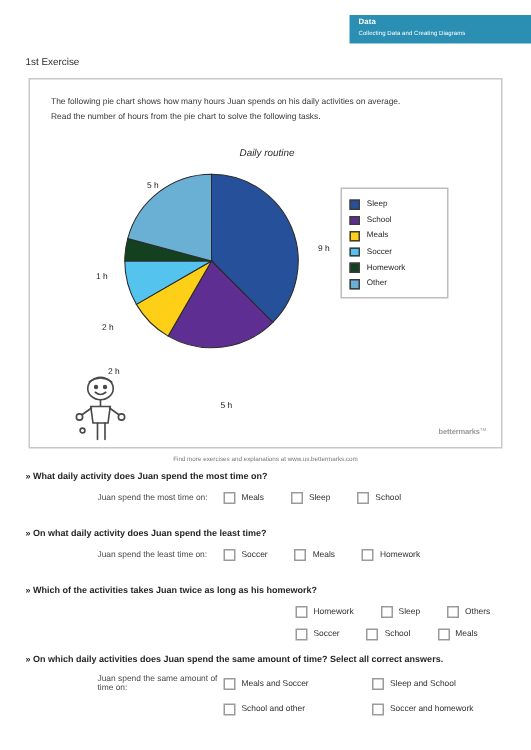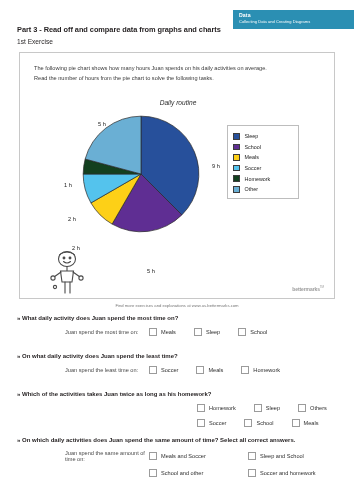--- a/index.html
+++ b/index.html
@@ -117,21 +117,20 @@
 </head>
 <body>
 
 <div class="page">
 
   <div class="brand-box">
     <div class="brand-title">Data</div>
     <div class="brand-sub">Collecting Data and Creating Diagrams</div>
   </div>
 
-  <div class="doc-title">Part 3 - Read off and compare data from graphs and charts</div>
   <div class="doc-sub">1st Exercise</div>
 
   <div class="panel">
 
     <div class="intro">The following pie chart shows how many hours Juan spends on his daily activities on average.</div>
     <div class="intro2">Read the number of hours from the pie chart to solve the following tasks.</div>
 
     <div class="chart-title">Daily routine</div>
 
     <div class="pie-wrap">

